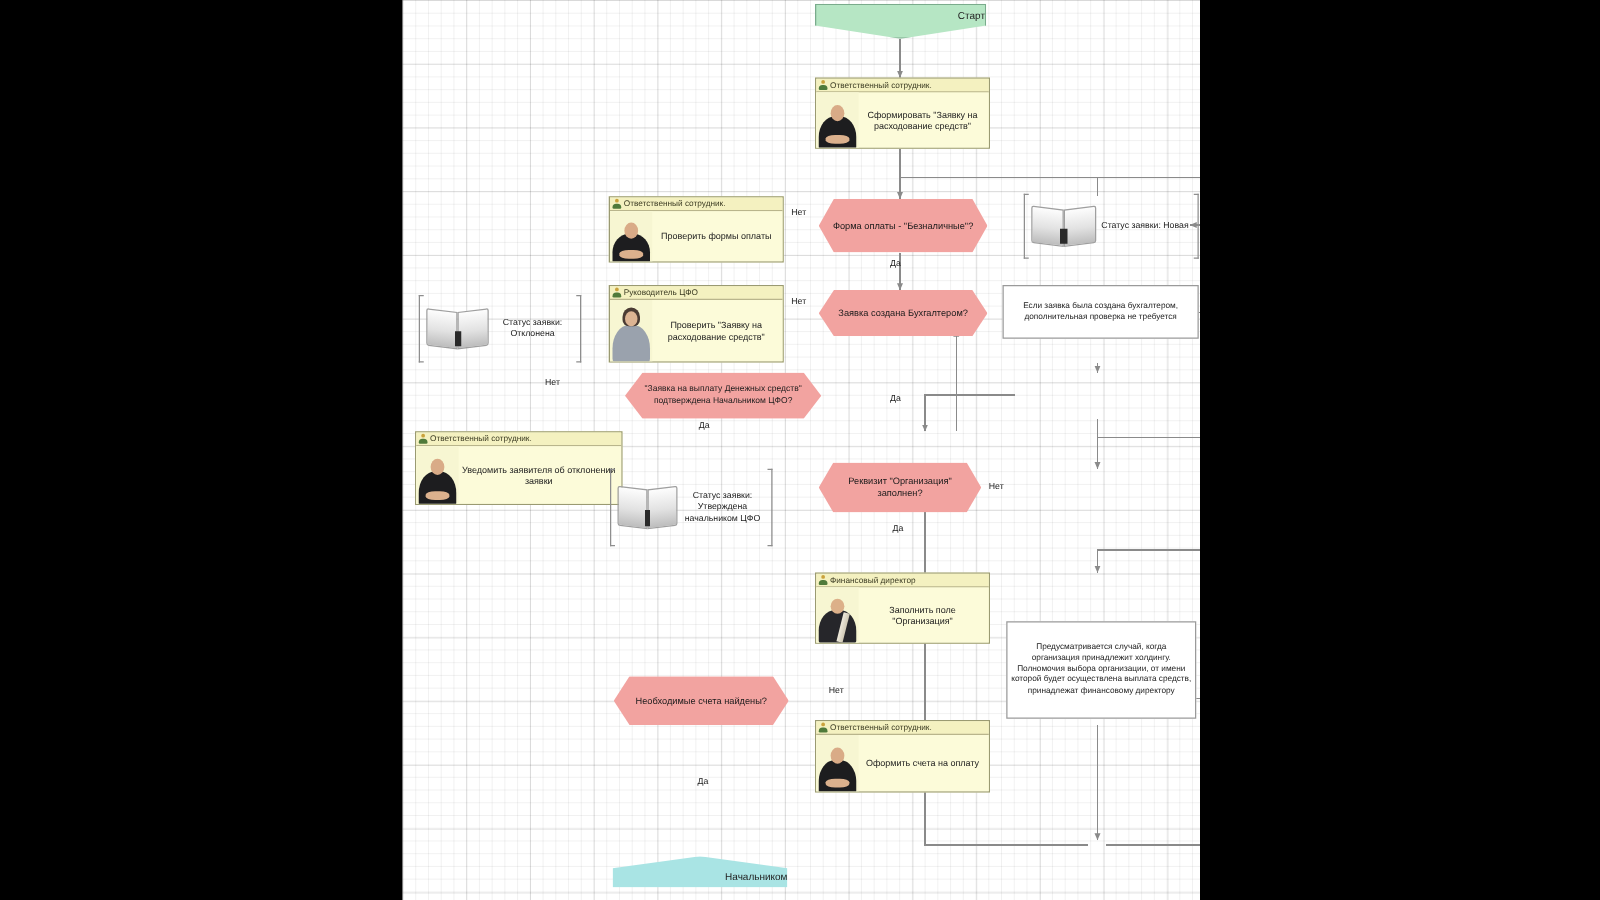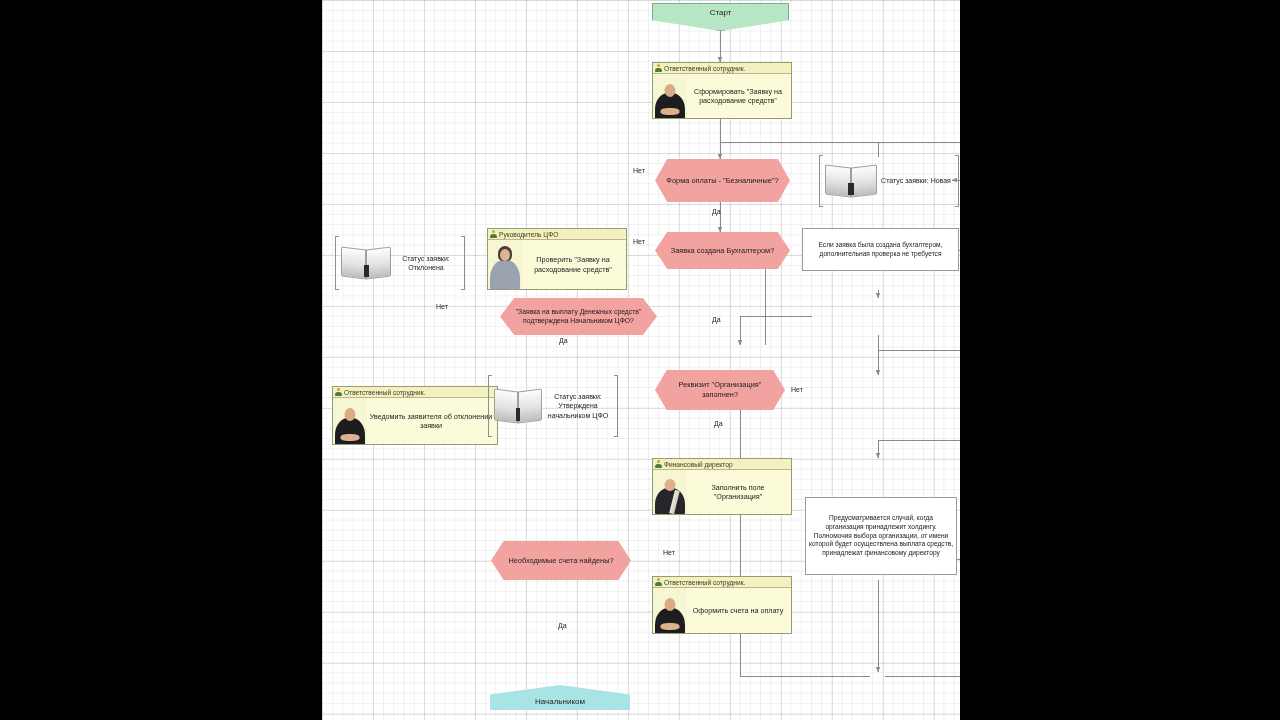--- a/index.html
+++ b/index.html
@@ -29,21 +29,21 @@
     background-size: 10.2px 10.2px, 10.2px 10.2px, 51px 51px, 51px 51px;
     background-position: 0 0, 0 0, 0 0, 0 0;
     overflow: hidden;
   }
   #edges { position:absolute; left:0; top:0; width:638px; height:720px; }
 
   .node { position: absolute; }
 
   
   .term {
-    display:flex; align-items:center; justify-content:center;
+    display:flex; align-items:center; justify-content:flex-end;
     font-size: 8px; color:#222; text-align:center;
     border: 1px solid #7f9f8f;
   }
   .term.start {
     background: #b6e6c4;
     border-color:#7aab8c;
     clip-path: polygon(0 0, 100% 0, 100% 62%, 50% 100%, 0 62%);
     padding-bottom: 9px;
   }
   .term.end {
@@ -257,20 +257,38 @@
             <div class="hands"></div>
         </div>
         <div class="txt">Сформировать "Заявку на расходование средств"</div>
       </div>
     </div>
 
     <div class="node hex" style="left:655px; top:159px; width:135px; height:43px; left:333px;">
       <div class="hexwrap">Форма оплаты - "Безналичные"?</div>
     </div>
 
+    <div class="node task" style="left:165px; top:157px; width:140px; height:53px;">
+      <div class="hdr">
+        <span class="roleicon">
+            <i class="rh"></i>
+            <i class="rb"></i>
+          </span>
+        <span>Ответственный сотрудник.</span>
+      </div>
+      <div class="body">
+        <div class="photo ph-male">
+          <div class="bg"></div>
+            <div class="torso"></div>
+            <div class="head"></div>
+            <div class="hands"></div>
+        </div>
+        <div class="txt">Проверить формы оплаты</div>
+      </div>
+    </div>
 
     <div class="node dataobj" style="left:497px; top:155px; width:140px; height:52px;">
       <div class="brk l"></div>
       <div class="inner">
         <div class="book" style="width:52px;height:30px;">
           <div class="pg l"></div>
             <div class="pg r"></div>
             <div class="spine"></div>
         </div>
         <div class="dtxt">Статус заявки: Новая</div>
@@ -315,21 +333,21 @@
         <div class="book" style="width:50px;height:30px;">
           <div class="pg l"></div>
             <div class="pg r"></div>
             <div class="spine"></div>
         </div>
         <div class="dtxt">Статус заявки: Отклонена</div>
       </div>
       <div class="brk r"></div>
     </div>
 
-    <div class="node task" style="left:10px; top:345px; width:166px; height:59px;margin-top:41px;">
+    <div class="node task" style="left:10px; top:345px; width:166px; height:59px;">
       <div class="hdr">
         <span class="roleicon">
             <i class="rh"></i>
             <i class="rb"></i>
           </span>
         <span>Ответственный сотрудник.</span>
       </div>
       <div class="body">
         <div class="photo ph-male">
           <div class="bg"></div>

